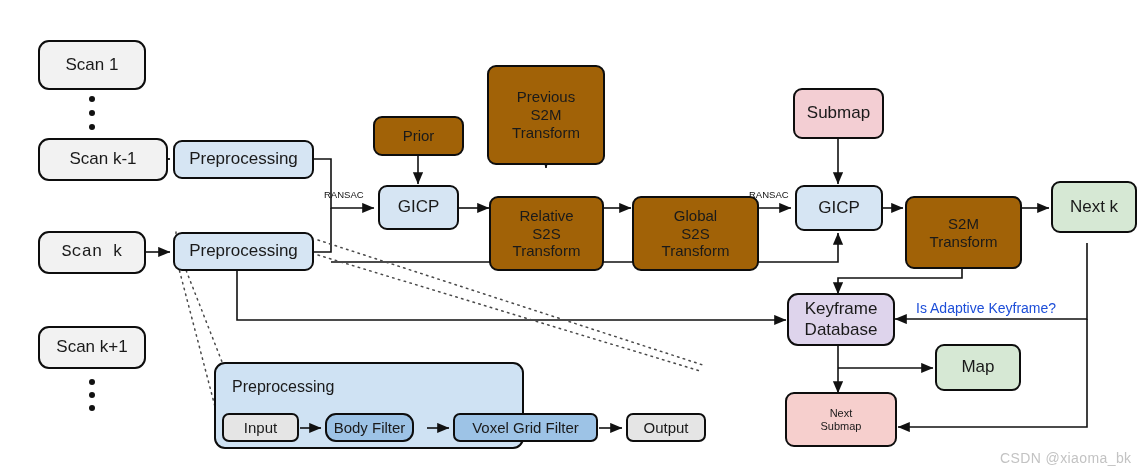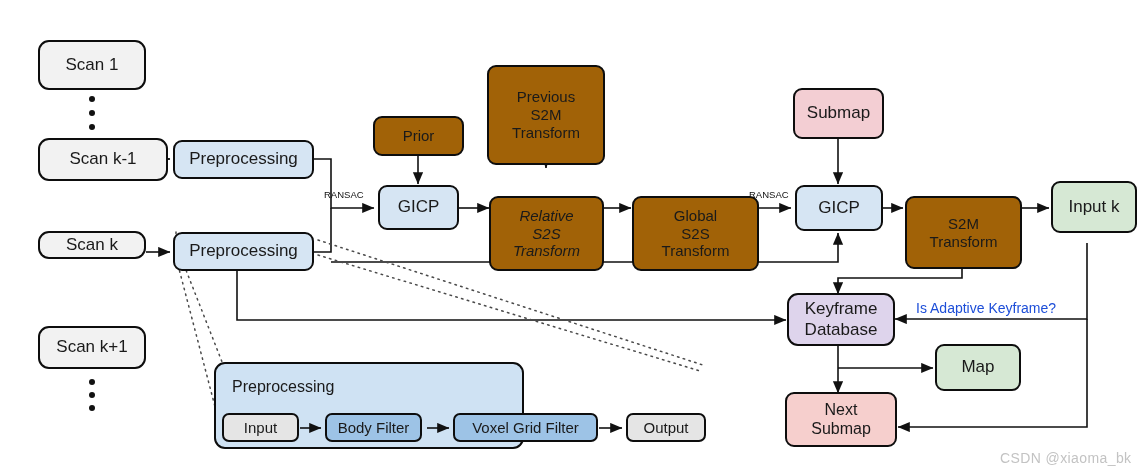--- a/index.html
+++ b/index.html
@@ -40,21 +40,21 @@
     line-height: 1.18;
     white-space: pre-line;
     z-index: 3;
   }
   .n-scan    { background: #f2f2f2; font-size: 17px; border-radius: 11px; }
   .n-blue    { background: #d6e5f3; font-size: 17px; }
   .n-yellow  { background: #a16207; font-size: 15px; margin-top: 25px; }
   .n-pink    { background: #f3ced3; font-size: 17px; }
   .n-purple  { background: #ded4ec; font-size: 17px; border-radius: 11px; }
   .n-green   { background: #d6e8d4; font-size: 17px; }
-  .n-red     { background: #f6cfcd; font-size: 16px; }
+  .n-red     { background: #f6cfcd; font-size: 11px; }
   .n-midblue { background: #9dc3e6; font-size: 15px; border-radius: 7px; border-width: 2px;}
   .n-white   { background: #e5e5e5; font-size: 15px; border-radius: 7px; border-width: 2px;}
 
   .group-box {
     position: absolute;
     box-sizing: border-box;
     border: 2.2px solid #0d0d0d;
     border-radius: 11px;
     background: #cfe2f3;
     z-index: 2;
@@ -168,21 +168,21 @@
   <div class="node n-scan" style="left:38px; top:40px; width:108px; height:50px;">Scan 1</div>
 
   <div class="vdots" style="left:86px; top:96px; width:12px; height:34px;">
     <i></i>
       <i></i>
       <i></i>
   </div>
 
   <div class="node n-scan" style="left:38px; top:138px; width:130px; height:43px;">Scan k-1</div>
 
-  <div class="node n-scan" style="left:38px; top:231px; width:108px; height:28px;">Scan k</div>
+  <div class="node n-scan" style="left:38px; top:231px; width:108px; height:43px;font-family:Liberation Mono, monospace;">Scan k</div>
 
   <div class="node n-scan" style="left:38px; top:326px; width:108px; height:43px;">Scan k+1</div>
 
   <div class="vdots" style="left:86px; top:379px; width:12px; height:32px;">
     <i></i>
       <i></i>
       <i></i>
   </div>
 
 
@@ -191,36 +191,36 @@
   <div class="node n-blue" style="left:173px; top:232px; width:141px; height:39px;">Preprocessing</div>
 
   <div class="node n-yellow" style="left:373px; top:91px; width:91px; height:40px;">Prior</div>
 
   <div class="node n-yellow" style="left:487px; top:40px; width:118px; height:100px;">Previous
 S2M
 Transform</div>
 
   <div class="node n-blue" style="left:378px; top:185px; width:81px; height:45px;">GICP</div>
 
-  <div class="node n-yellow" style="left:489px; top:171px; width:115px; height:75px;font-style:italic;">Relative
+  <div class="node n-yellow" style="left:489px; top:171px; width:115px; height:75px;">Relative
 S2S
 Transform</div>
 
   <div class="node n-yellow" style="left:632px; top:171px; width:127px; height:75px;">Global
 S2S
 Transform</div>
 
   <div class="node n-pink" style="left:793px; top:88px; width:91px; height:51px;">Submap</div>
 
   <div class="node n-blue" style="left:795px; top:185px; width:88px; height:46px;">GICP</div>
 
   <div class="node n-yellow" style="left:905px; top:171px; width:117px; height:73px;">S2M
 Transform</div>
 
-  <div class="node n-green" style="left:1051px; top:181px; width:86px; height:52px;">Input k</div>
+  <div class="node n-green" style="left:1051px; top:181px; width:86px; height:52px;">Next k</div>
 
   <div class="node n-purple" style="left:787px; top:293px; width:108px; height:53px;">Keyframe
 Database</div>
 
   <div class="node n-green" style="left:935px; top:344px; width:86px; height:47px;">Map</div>
 
   <div class="node n-red" style="left:785px; top:392px; width:112px; height:55px;">Next
 Submap</div>
 
   <div class="edge-label" style="left:324px; top:189px;">RANSAC</div>
@@ -228,21 +228,21 @@
   <div class="edge-label" style="left:749px; top:189px;">RANSAC</div>
 
   <div class="edge-label-big" style="left:916px; top:300px;">Is Adaptive Keyframe?</div>
 
   <div class="group-box" style="left:214px; top:362px; width:310px; height:87px;"></div>
 
   <div class="group-title" style="left:232px; top:378px;">Preprocessing</div>
 
   <div class="node n-white" style="left:222px; top:413px; width:77px; height:29px;">Input</div>
 
-  <div class="node n-midblue" style="left:325px; top:413px; width:97px; height:29px;">Body Filter</div>
+  <div class="node n-midblue" style="left:325px; top:413px; width:89px; height:29px;border-radius:11px;">Body Filter</div>
 
   <div class="node n-midblue" style="left:453px; top:413px; width:145px; height:29px;">Voxel Grid Filter</div>
 
   <div class="node n-white" style="left:626px; top:413px; width:80px; height:29px;">Output</div>
 
   <svg style="position:absolute; left:0; top:0; width:1146px; height:476px; z-index:4; pointer-events:none;" viewBox="0 0 1146 476" width="1146" height="476">
     <g fill="none" stroke="#111" stroke-width="1.6">
       <path d="M300,428 L321,428" marker-end="url(#arrow)"></path>
       <path d="M427,428 L449,428" marker-end="url(#arrow)"></path>
       <path d="M599,428 L622,428" marker-end="url(#arrow)"></path>

